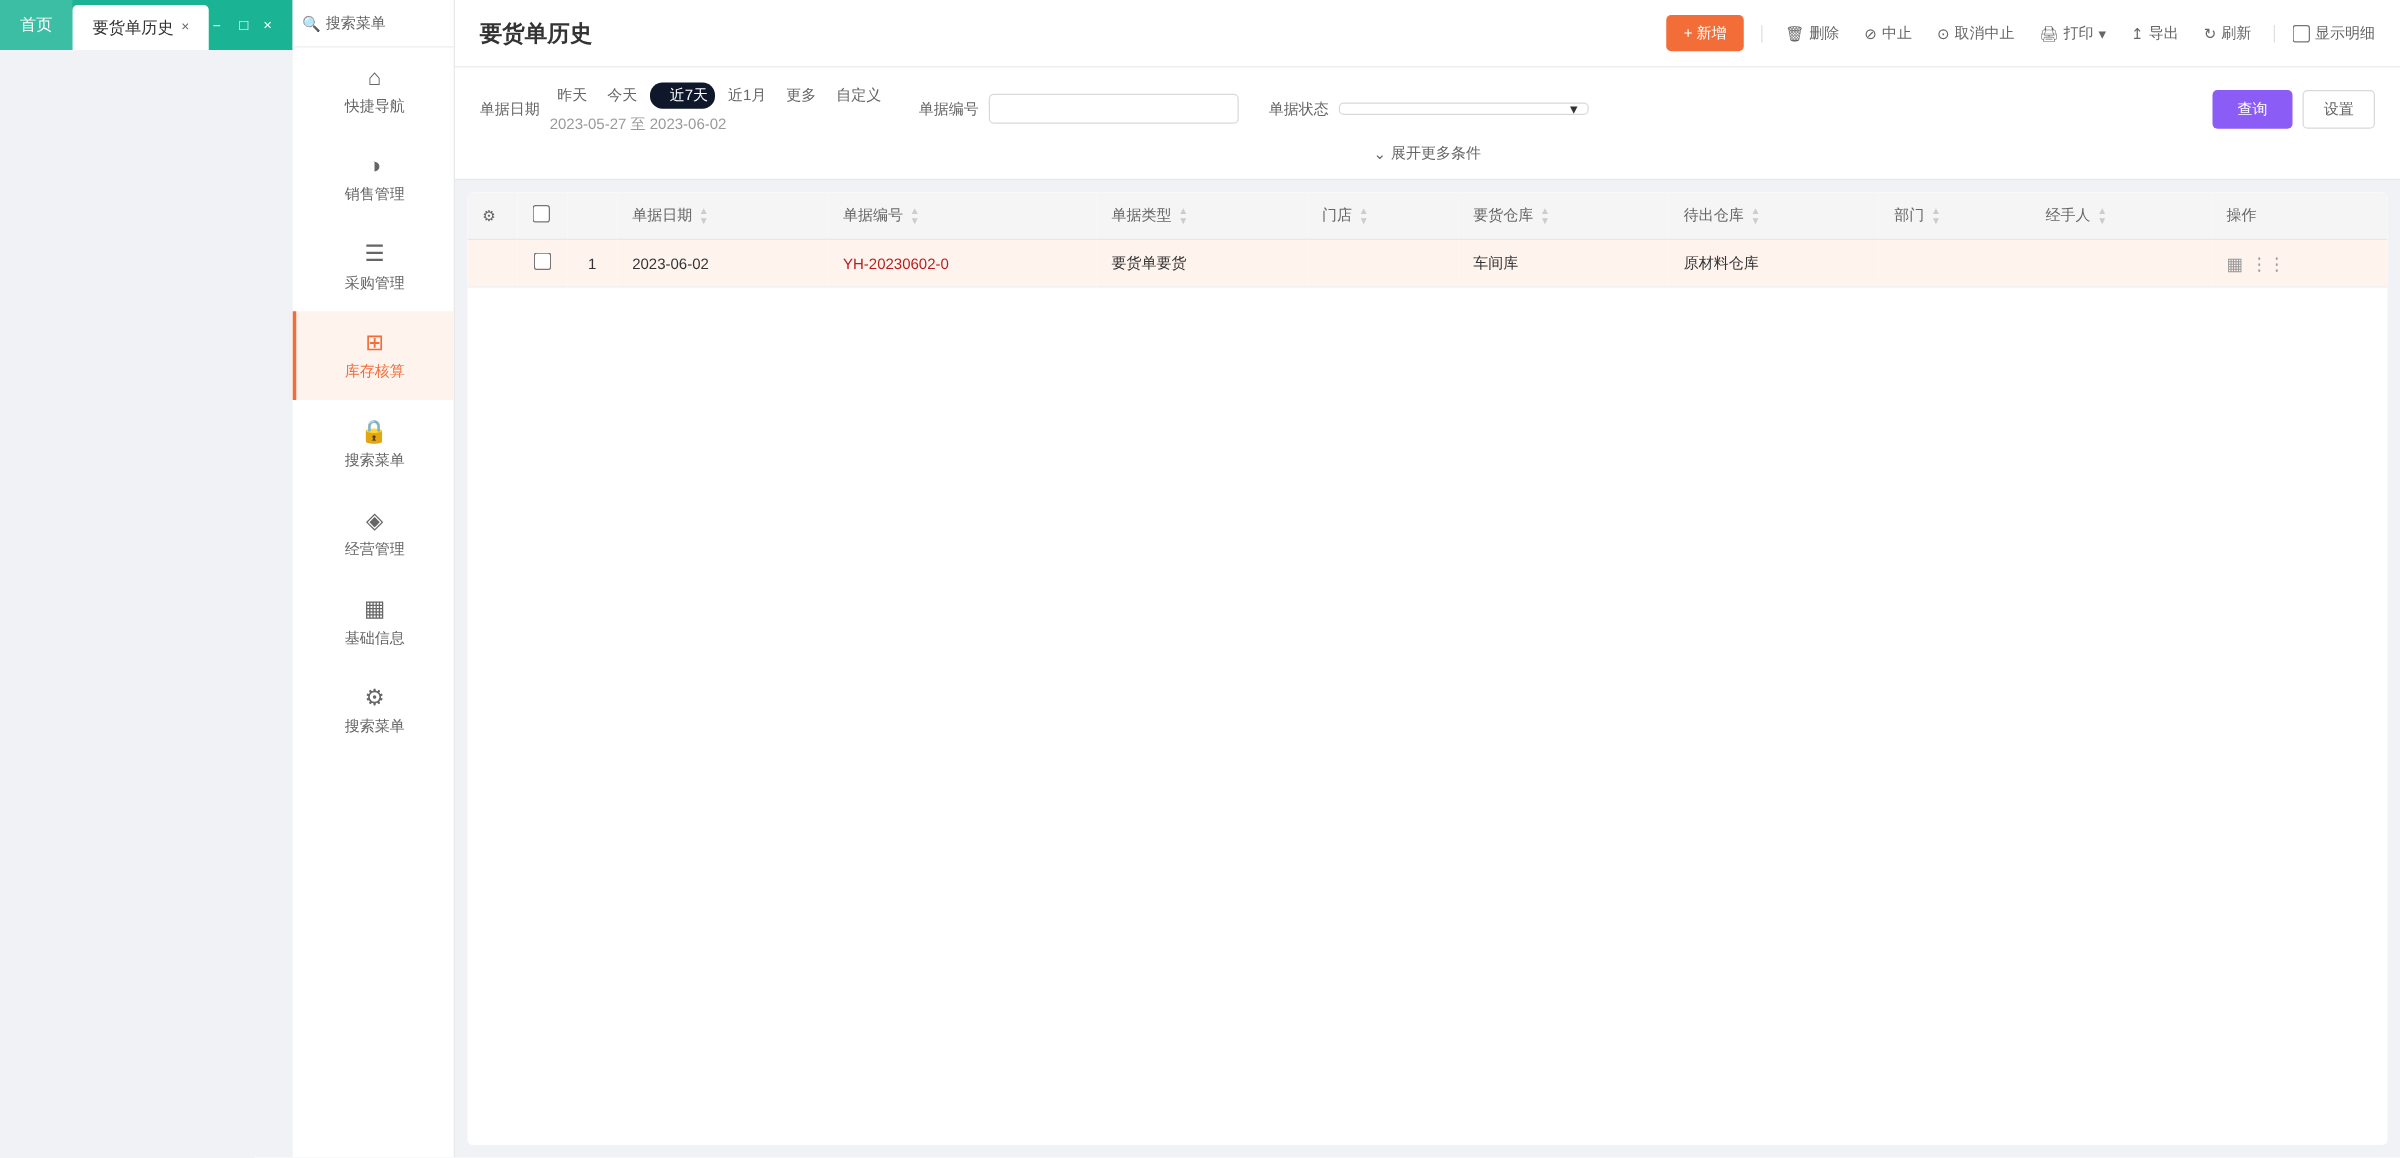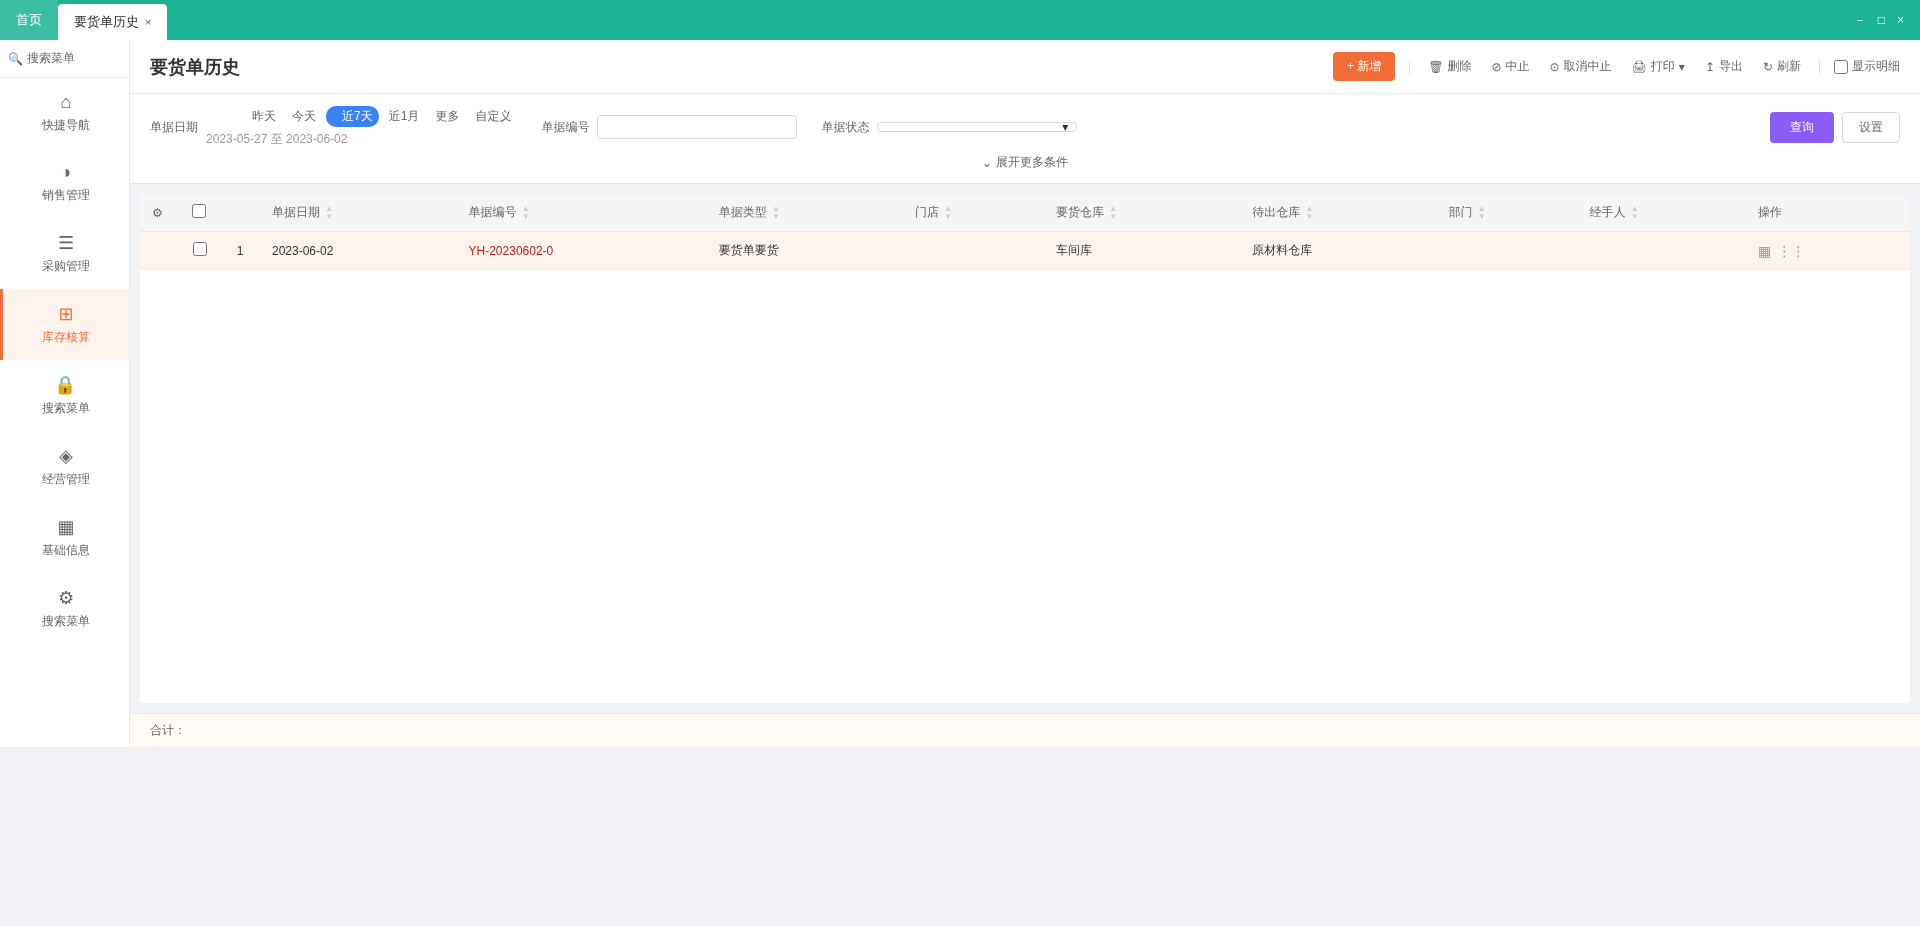--- a/index.html
+++ b/index.html
@@ -1,19 +1,19 @@
 <!DOCTYPE html>
 <html><head>
   <meta charset="utf-8">
   <style>
     * { margin: 0; padding: 0; box-sizing: border-box; }
     body { font-family: 'Microsoft YaHei', Arial, sans-serif; font-size: 13px; color: #333; background: #f0f2f5; overflow: hidden; }
 
     
-    .app-container { display: flex; flex-direction: column; width: 1920px; height: 747px; }
+    .app-container { display: flex; flex-direction: row; width: 1920px; height: 926px; }
 
     
     .top-bar { height: 40px; background: #1ab394; display: flex; align-items: center; padding: 0 0 0 0; flex-shrink: 0; }
     .top-bar-tabs { display: flex; align-items: stretch; height: 100%; }
     .top-tab { padding: 0 16px; display: flex; align-items: center; color: #fff; cursor: pointer; font-size: 13px; gap: 6px; }
     .top-tab.home { background: rgba(255,255,255,0.15); }
     .top-tab.active { background: #fff; color: #333; border-radius: 4px 4px 0 0; margin-top: 4px; }
     .top-tab .close-btn { color: #666; font-size: 11px; cursor: pointer; }
     .top-bar-right { margin-left: auto; display: flex; align-items: center; gap: 12px; padding-right: 16px; color: #fff; font-size: 12px; }
     .top-bar-right span { cursor: pointer; }
@@ -36,23 +36,23 @@
     .page-title { font-size: 18px; font-weight: bold; color: #333; }
     .toolbar { display: flex; align-items: center; gap: 12px; }
     .toolbar-btn { display: flex; align-items: center; gap: 4px; color: #666; font-size: 12px; cursor: pointer; padding: 0 4px; }
     .toolbar-btn.primary { background: #f26d38; color: #fff; border: none; border-radius: 4px; padding: 6px 14px; }
 
     
     .filter-area { background: #fff; padding: 12px 20px; border-bottom: 1px solid #e8e8e8; flex-shrink: 0; }
     .filter-row { display: flex; align-items: center; gap: 24px; }
     .filter-item { display: flex; align-items: center; gap: 8px; }
     .filter-label { color: #666; font-size: 12px; white-space: nowrap; }
-    .filter-date-options { display: flex; align-items: flex-start; gap: 4px; margin-left: 40px; }
+    .filter-date-options { display: flex; align-items: flex-start; gap: 4px; }
     .date-option { font-size: 12px; color: #666; cursor: pointer; padding: 2px 6px; border-radius: 10px; }
-    .date-option.active { background: #3b82f6; color: #fff; border-radius: 10px; padding-left: 16px; }
+    .date-option.active { background: #0f172a; color: #fff; border-radius: 10px; padding-left: 16px; }
     .filter-date-range { font-size: 12px; color: #999; margin-top: 2px; }
     .filter-input { border: 1px solid #d9d9d9; border-radius: 4px; padding: 4px 8px; font-size: 12px; color: #333; width: 200px; outline: none; }
     .filter-select { border: 1px solid #d9d9d9; border-radius: 4px; padding: 4px 8px; font-size: 12px; color: #333; width: 200px; outline: none; background: #fff; display: flex; align-items: center; justify-content: space-between; }
     .expand-more { display: flex; align-items: center; justify-content: center; gap: 4px; color: #666; font-size: 12px; cursor: pointer; padding: 6px 0 0; }
 
     
     .table-container { flex: 1; background: #fff; margin: 10px; border-radius: 4px; overflow: auto; display: flex; flex-direction: column; }
     .data-table { width: 100%; border-collapse: collapse; font-size: 12px; }
     .data-table thead tr { background: #f5f5f5; }
     .data-table th { padding: 10px 12px; text-align: left; color: #666; font-weight: normal; border-bottom: 1px solid #e8e8e8; white-space: nowrap; }
@@ -309,19 +309,16 @@
                 <div class="row-actions">
                   <span class="action-icon" title="编辑">▦</span>
                   <span class="action-icon" title="更多">⋮⋮</span>
                 </div>
               </td>
             </tr>
           </tbody>
         </table>
       </div>
 
-      <div class="footer-summary">
-        <span>合计：</span>
-      </div>
 
     </div>
   </div>
 </div>
 
 </body></html>

